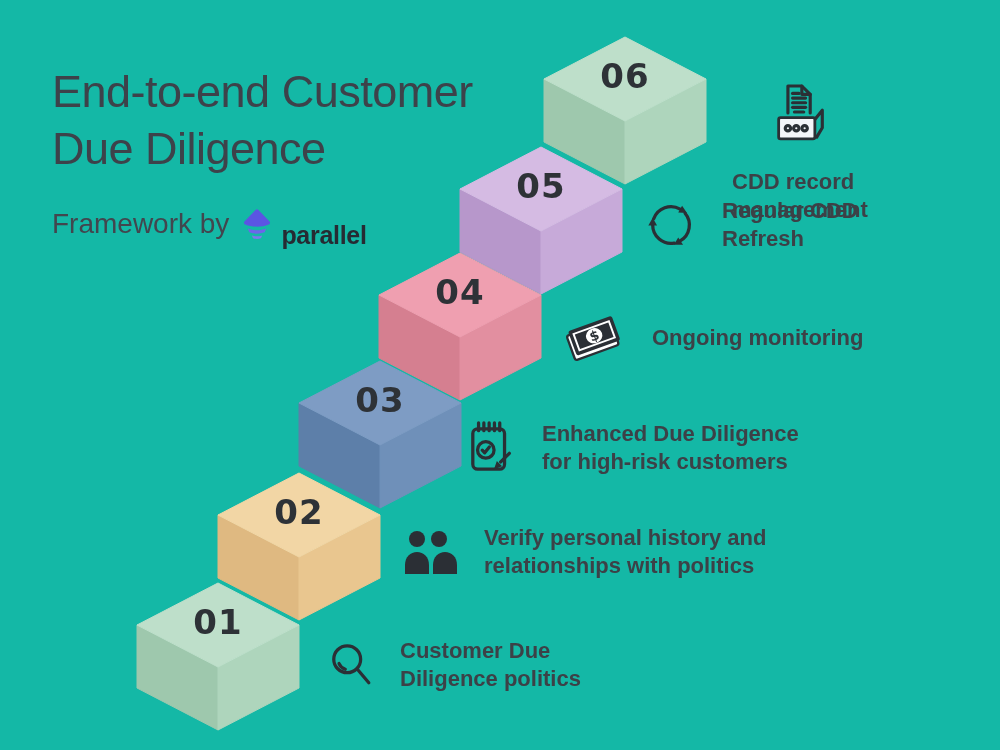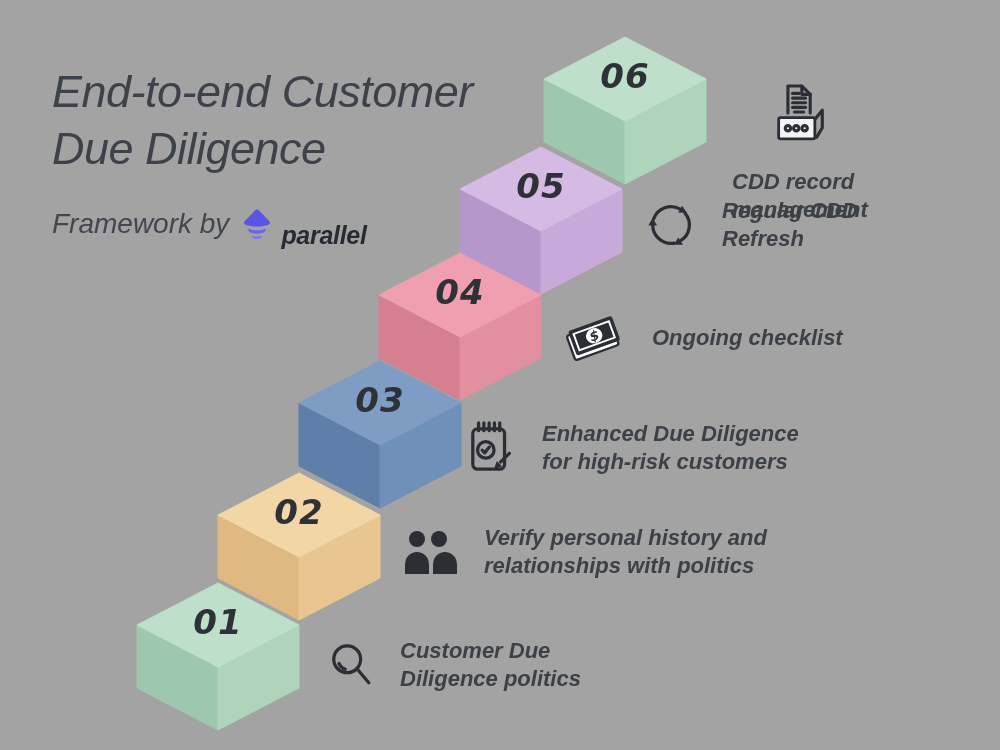--- a/index.html
+++ b/index.html
@@ -1,17 +1,17 @@
 <!DOCTYPE html>
 <html><head>
 <meta charset="utf-8">
 <style>
   html,body{margin:0;padding:0;}
   body{background:#f4f5f9;font-family:"Liberation Sans",sans-serif;}
-  .canvas{position:relative;width:1000px;height:750px;background:#a3a3a3;overflow:hidden;font-style:italic;}
+  .canvas{position:relative;width:1000px;height:750px;background:#14b8a6;overflow:hidden;}
 
   .title{position:absolute;left:52px;top:63px;margin:0;
          font-size:45px;line-height:57px;font-weight:500;color:#3d424a;
          letter-spacing:-0.5px;white-space:pre-line;}
 
   .byline{position:absolute;left:52px;top:197px;display:flex;align-items:center;gap:9px;}
   .byline-text{font-size:28px;color:#42464e;font-weight:400;}
   .logo{width:30px;height:32px;display:inline-block;margin-left:4px;}
   .brand{font-size:25px;font-weight:700;color:#262b33;letter-spacing:-0.3px;margin-top:24px;}
 
@@ -140,21 +140,21 @@
       <svg viewBox="0 0 68 56" width="66" height="54">
         <g transform="rotate(-20 34 28)">
           <rect x="7" y="16" width="48" height="27" rx="2.5" fill="#ffffff" stroke="#2b2f35" stroke-width="2.4"></rect>
           <rect x="10" y="12" width="48" height="27" rx="2.5" fill="#2b2f35"></rect>
           <rect x="14.5" y="16.5" width="39" height="18" fill="none" stroke="#ffffff" stroke-width="2"></rect>
           <ellipse cx="34" cy="25.5" rx="8.6" ry="7.8" fill="#ffffff"></ellipse>
           <text x="34" y="30.5" text-anchor="middle" font-family="DejaVu Sans, sans-serif" font-size="14" font-weight="800" fill="#2b2f35">$</text>
         </g>
       </svg>
     </span>
-    <div class="step-label">Ongoing checklist</div>
+    <div class="step-label">Ongoing monitoring</div>
   </div>
 
   <div class="step-row row-5">
     <span class="icon-box">
       <svg viewBox="0 0 56 56" width="54" height="56">
         <path class="ic" d="M10.1 21.5 A19 19 0 0 1 37.5 11.5" stroke-width="4.2"></path>
         <path class="ic-fill" d="M35.5 15 L39.5 8 L44.6 15.5 Z"></path>
         <path class="ic" d="M42.6 15.8 A19 19 0 0 1 37.5 44.5" stroke-width="4.2"></path>
         <path class="ic-fill" d="M35.5 41 L40.5 48.5 L31 48.5 Z"></path>
         <path class="ic" d="M31.3 46.7 A19 19 0 0 1 9 28" stroke-width="4.2"></path>

